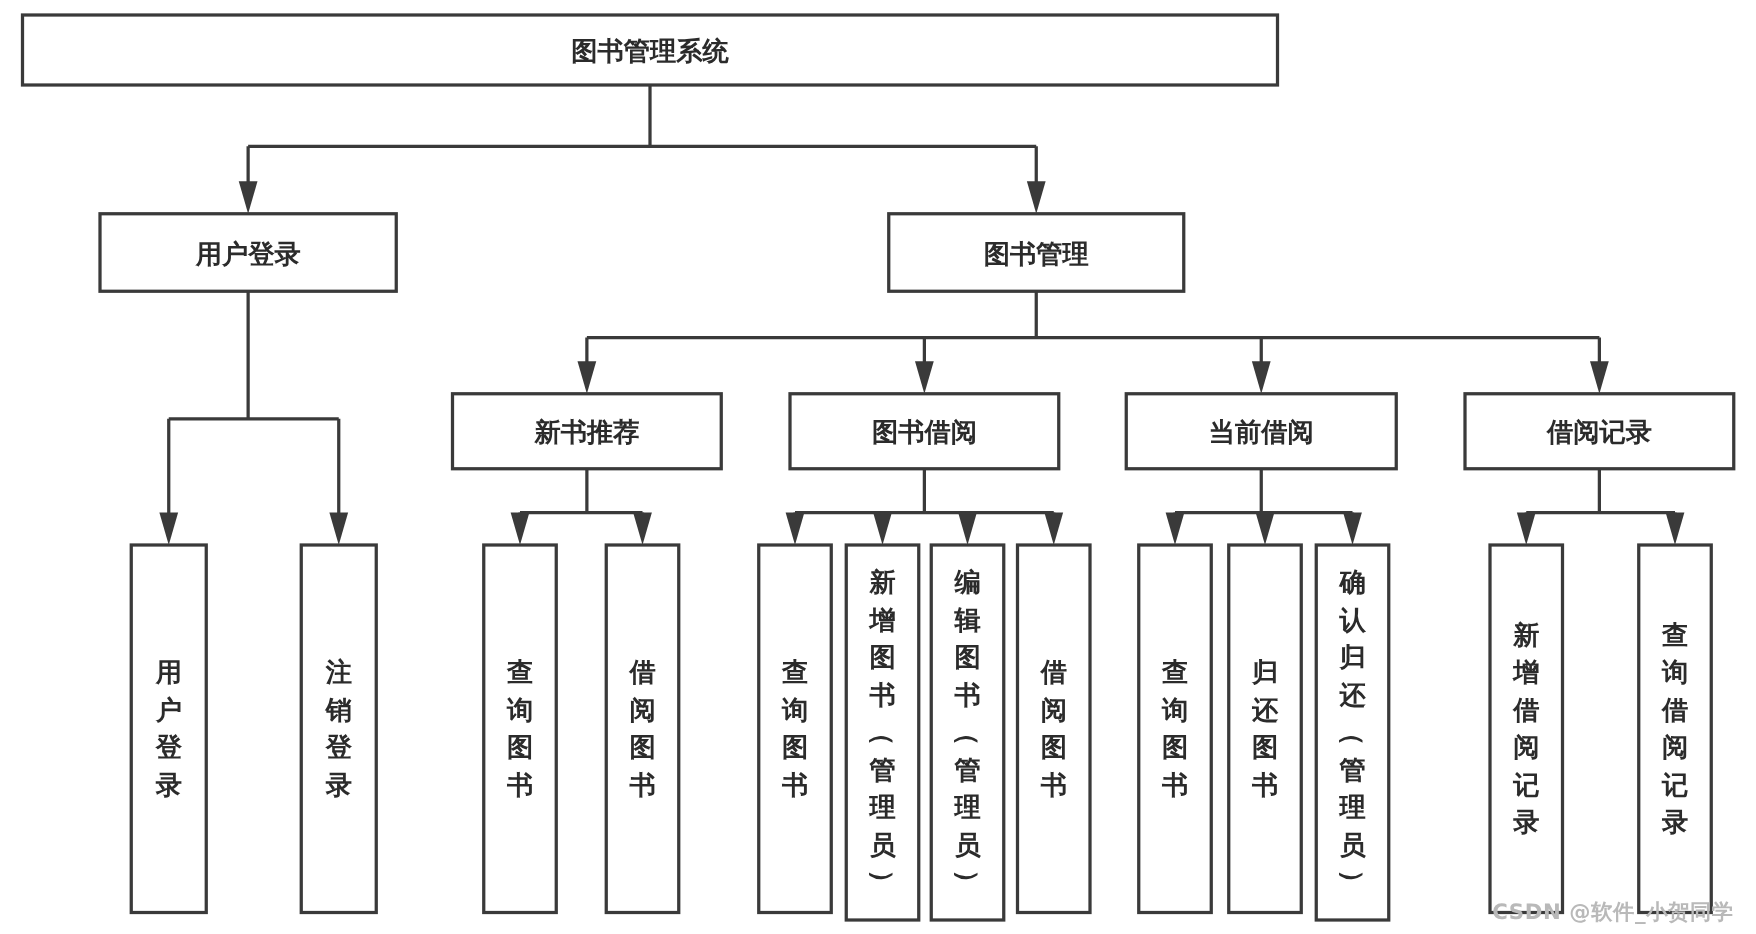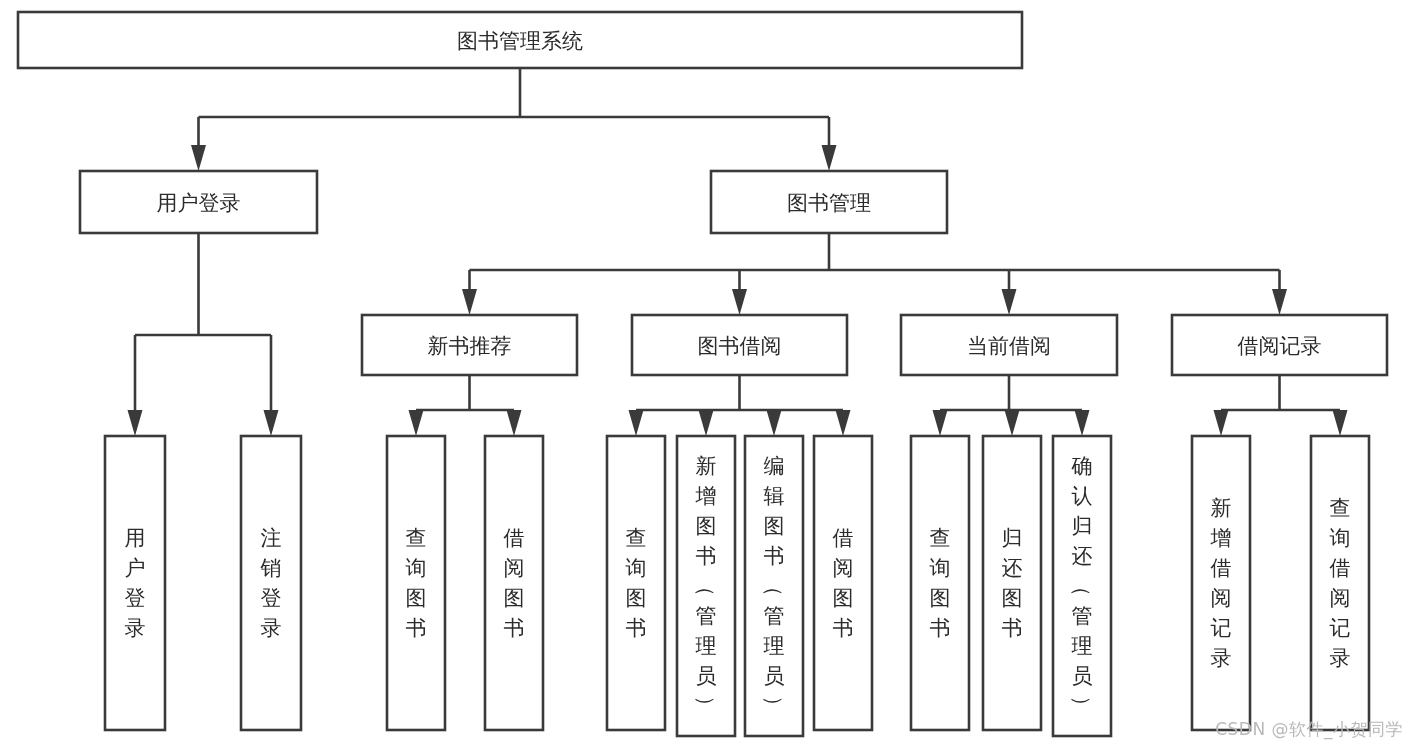--- a/index.html
+++ b/index.html
@@ -11,20 +11,21 @@
     width: 1405px;
     height: 747px;
     font-family: "DejaVu Sans", "Liberation Sans", sans-serif;
     overflow: hidden;
     position: relative;
   }
   #diagram-root {
     position: relative;
     width: 1405px;
     height: 747px;
+    font-weight: bold;
   }
   svg.diagram-canvas {
     position: absolute;
     top: 0;
     left: 0;
     width: 1405px;
     height: 747px;
     display: block;
   }
   .node-box {
@@ -49,21 +50,21 @@
     stroke-width: 2.6;
     fill: none;
     stroke-linecap: butt;
   }
   .arrow-head {
     fill: #3a3a3a;
     stroke: none;
   }
   .watermark {
     position: absolute;
-    right: 2px;
+    right: 18px;
     bottom: 6px;
     font-family: "DejaVu Sans", "Liberation Sans", sans-serif;
     font-size: 17px;
     color: #b9b9b9;
     letter-spacing: 0.5px;
     white-space: nowrap;
     user-select: none;
   }
 </style>
 </head>

